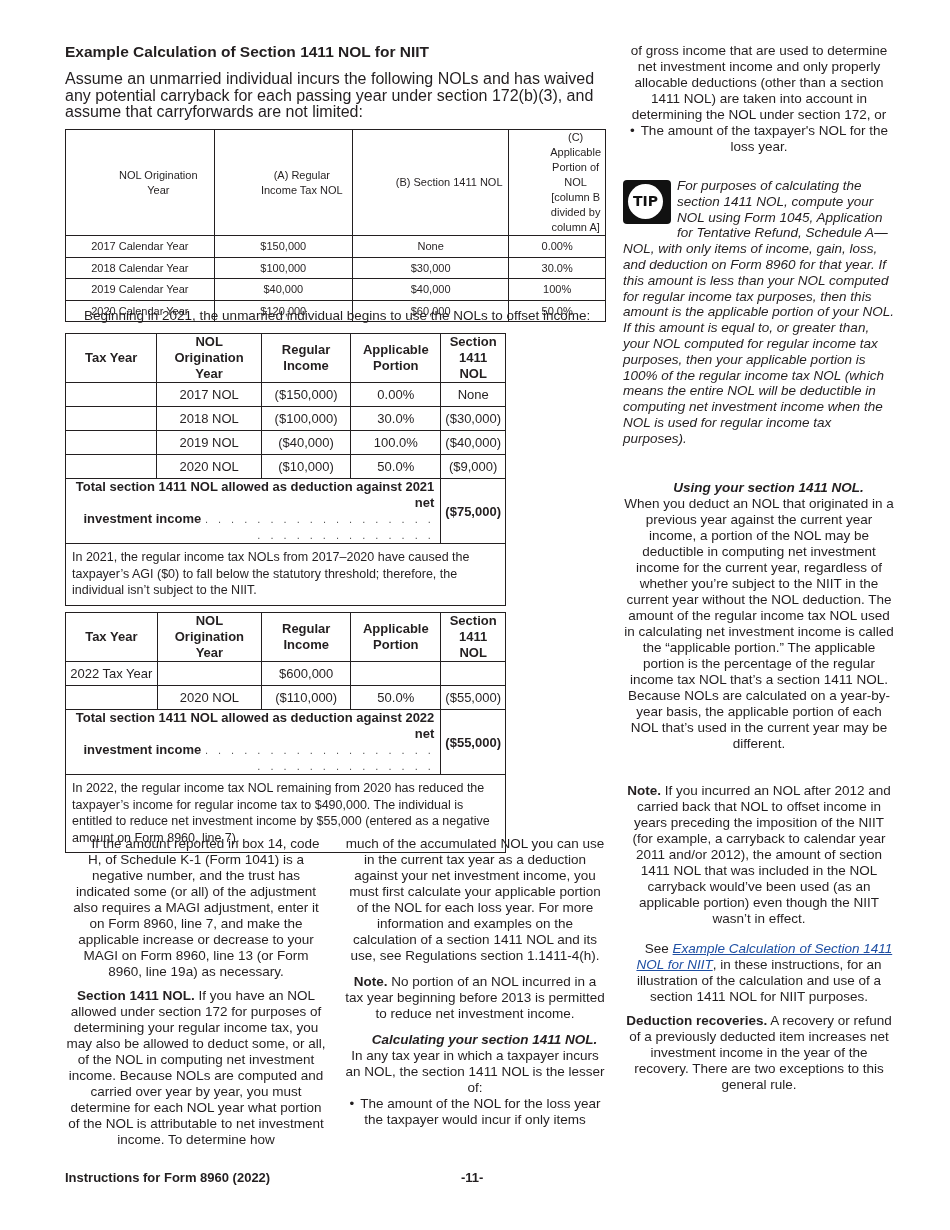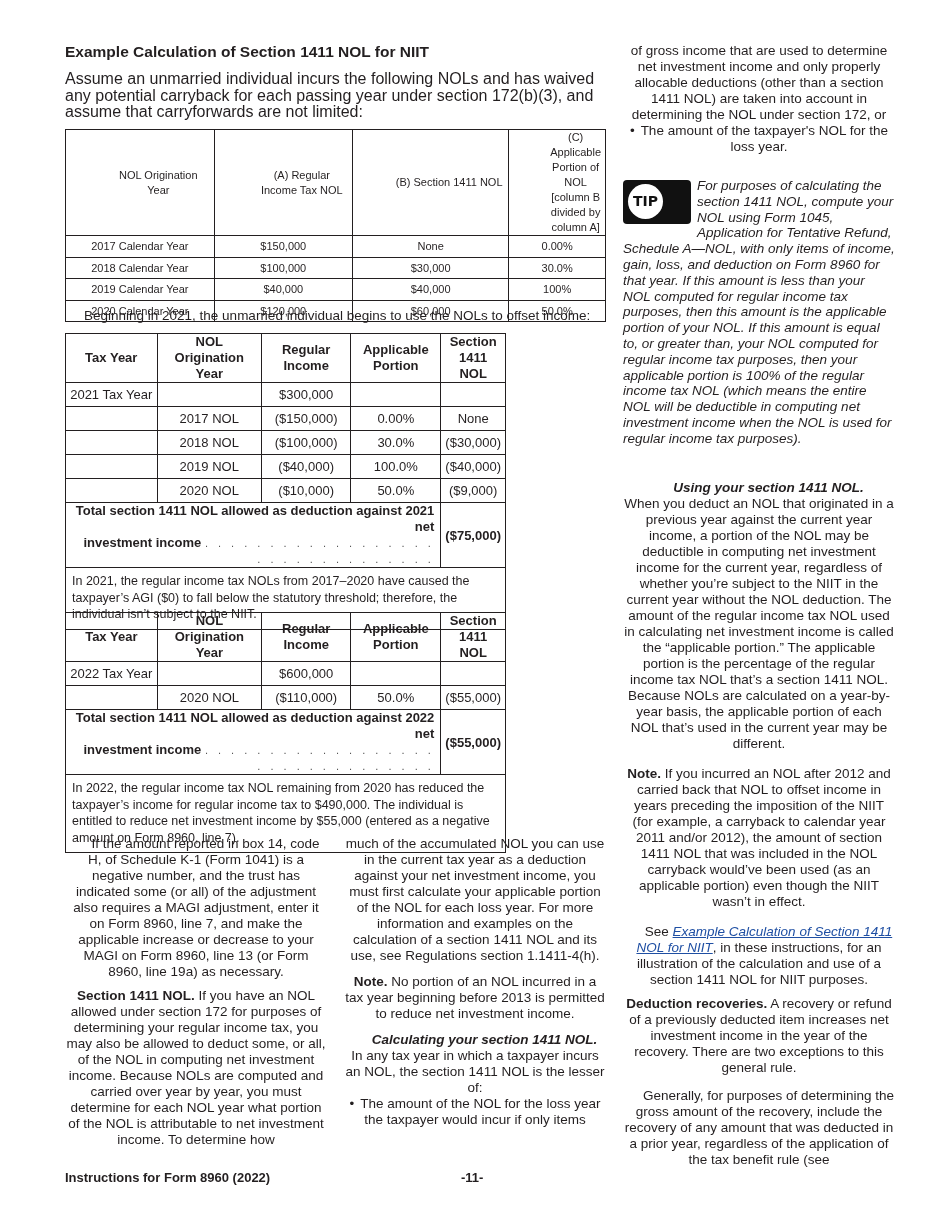--- a/index.html
+++ b/index.html
@@ -36,21 +36,21 @@
   }
   .col {
     position: absolute; font-size: 13.5px; line-height: 16px; margin: 0;
   }
   .col p { margin: 0 0 8px 0; text-align: center; }
   .indent { text-indent: 19px; }
   .bold { font-weight: bold; }
   .bi { font-weight: bold; font-style: italic; }
   .tipwrap { position: absolute; left: 623px; top: 178px; width: 272px; font-size: 13.5px; line-height: 15.8px; font-style: italic; }
   .tip-icon {
-    float: left; width: 68px; height: 44px; background: #111; border-radius: 4px;
+    float: left; width: 48px; height: 44px; background: #111; border-radius: 4px;
     margin: 2px 6px 2px 0; position: relative;
   }
   .tip-icon .circle {
     position: absolute; left: 5px; top: 4px; width: 35px; height: 35px; border-radius: 50%;
     background: #fff; color: #111; font-style: normal; font-weight: bold; font-size: 14px;
     display: flex; align-items: center; justify-content: center; font-family: "DejaVu Sans", sans-serif;
   }
   a.link { color: #1f4fa3; font-style: italic; text-decoration: underline; }
   .bullet::before { content: "\2022"; margin-right: 6px; }
   .footer-left { position: absolute; left: 65px; top: 1170px; font-size: 13px; font-weight: bold; }
@@ -106,27 +106,20 @@
     <tr>
       <th style="width:100px">Tax Year</th>
       <th style="width:104px">NOL Origination Year</th>
       <th style="width:86px">Regular Income</th>
       <th style="width:86px">Applicable Portion</th>
       <th>Section 1411 NOL</th>
     </tr>
   </thead>
   <tbody id="t2-body">
       <tr>
-        <td>2021 Tax Year</td>
-        <td></td>
-        <td>$300,000</td>
-        <td></td>
-        <td></td>
-      </tr>
-      <tr>
         <td></td>
         <td>2017 NOL</td>
         <td>($150,000)</td>
         <td>0.00%</td>
         <td>None</td>
       </tr>
       <tr>
         <td></td>
         <td>2018 NOL</td>
         <td>($100,000)</td>
@@ -231,32 +224,31 @@
 </div>
 
 <div class="tipwrap">
   <div class="tip-icon">
     <div class="circle">TIP</div>
   </div>
   <span>For purposes of calculating the section 1411 NOL, compute your NOL using Form 1045, Application for Tentative Refund, Schedule A—NOL, with only items of income, gain, loss, and deduction on Form 8960 for that year. If this amount is less than your NOL computed for regular income tax purposes, then this amount is the applicable portion of your NOL. If this amount is equal to, or greater than, your NOL computed for regular income tax purposes, then your applicable portion is 100% of the regular income tax NOL (which means the entire NOL will be deductible in computing net investment income when the NOL is used for regular income tax purposes).</span>
 </div>
 
 <div class="col" style="left:623px; top:480px; width:272px;">
-  <p style="margin-bottom:14px">
+  <p style="margin-bottom:31px">
     <span class="bi" style="padding-left:19px">Using your section 1411 NOL.</span><br>
     <span>When you deduct an NOL that originated in a previous year against the current year income, a portion of the NOL may be deductible in computing net investment income for the current year, regardless of whether you’re subject to the NIIT in the current year without the NOL deduction. The amount of the regular income tax NOL used in calculating net investment income is called the “applicable portion.” The applicable portion is the percentage of the regular income tax NOL that’s a section 1411 NOL. Because NOLs are calculated on a year-by-year basis, the applicable portion of each NOL that’s used in the current year may be different.</span>
   </p>
   <p style="margin-bottom:14px">
     <span class="bold">Note.</span>
     <span>If you incurred an NOL after 2012 and carried back that NOL to offset income in years preceding the imposition of the NIIT (for example, a carryback to calendar year 2011 and/or 2012), the amount of section 1411 NOL that was included in the NOL carryback would’ve been used (as an applicable portion) even though the NIIT wasn’t in effect.</span>
   </p>
   <p class="indent" style="margin-bottom:8px">
     <span>See </span><a class="link" href="#">Example Calculation of Section 1411 NOL for NIIT</a><span>, in these instructions, for an illustration of the calculation and use of a section 1411 NOL for NIIT purposes.</span>
   </p>
   <p style="margin-bottom:12px">
     <span class="bold">Deduction recoveries.</span>
     <span>A recovery or refund of a previously deducted item increases net investment income in the year of the recovery. There are two exceptions to this general rule.</span>
   </p>
-  <p class="indent">Generally, for purposes of determining the gross amount of the recovery, include the recovery of any amount that was deducted in a prior year, regardless of the application of the tax benefit rule (see</p>
 </div>
 
 <div class="footer-left">Instructions for Form 8960 (2022)</div>
 <div class="footer-page">-11-</div>
 
 </body></html>

